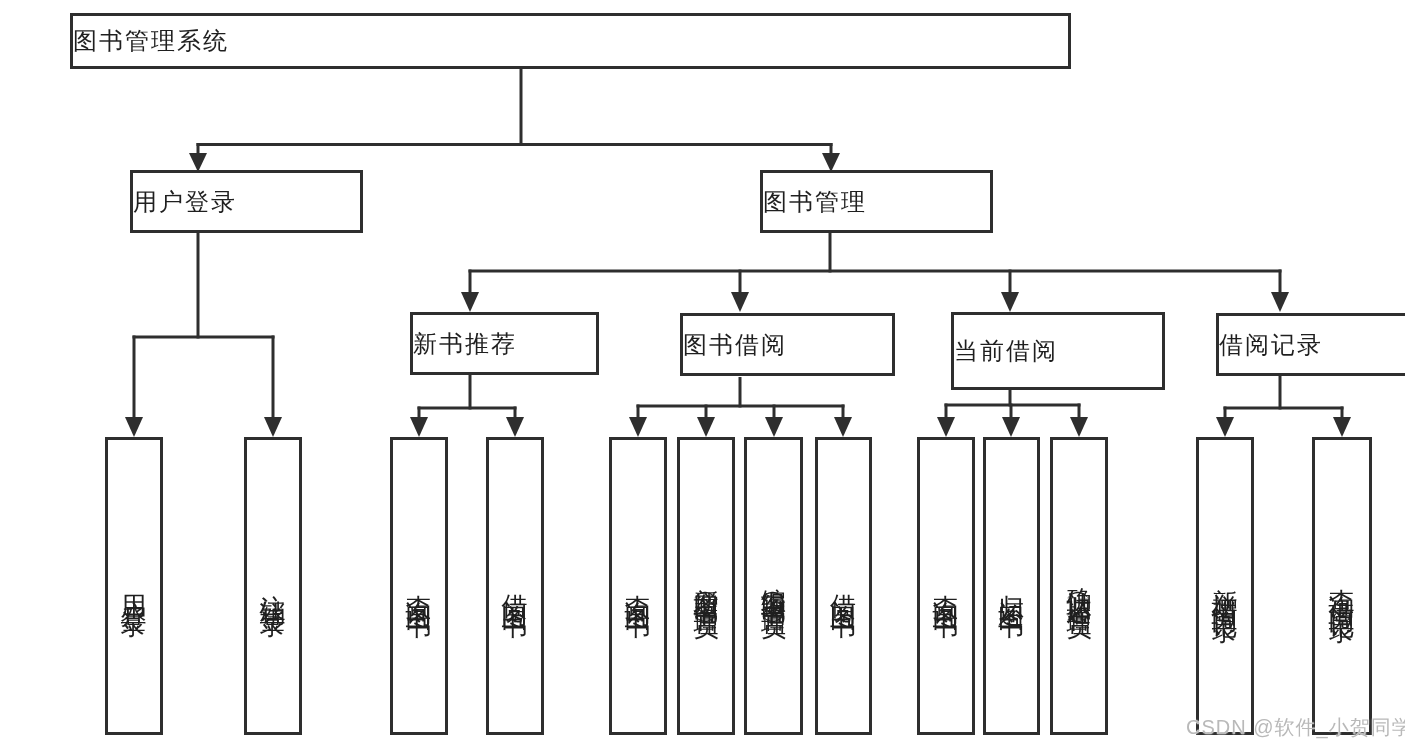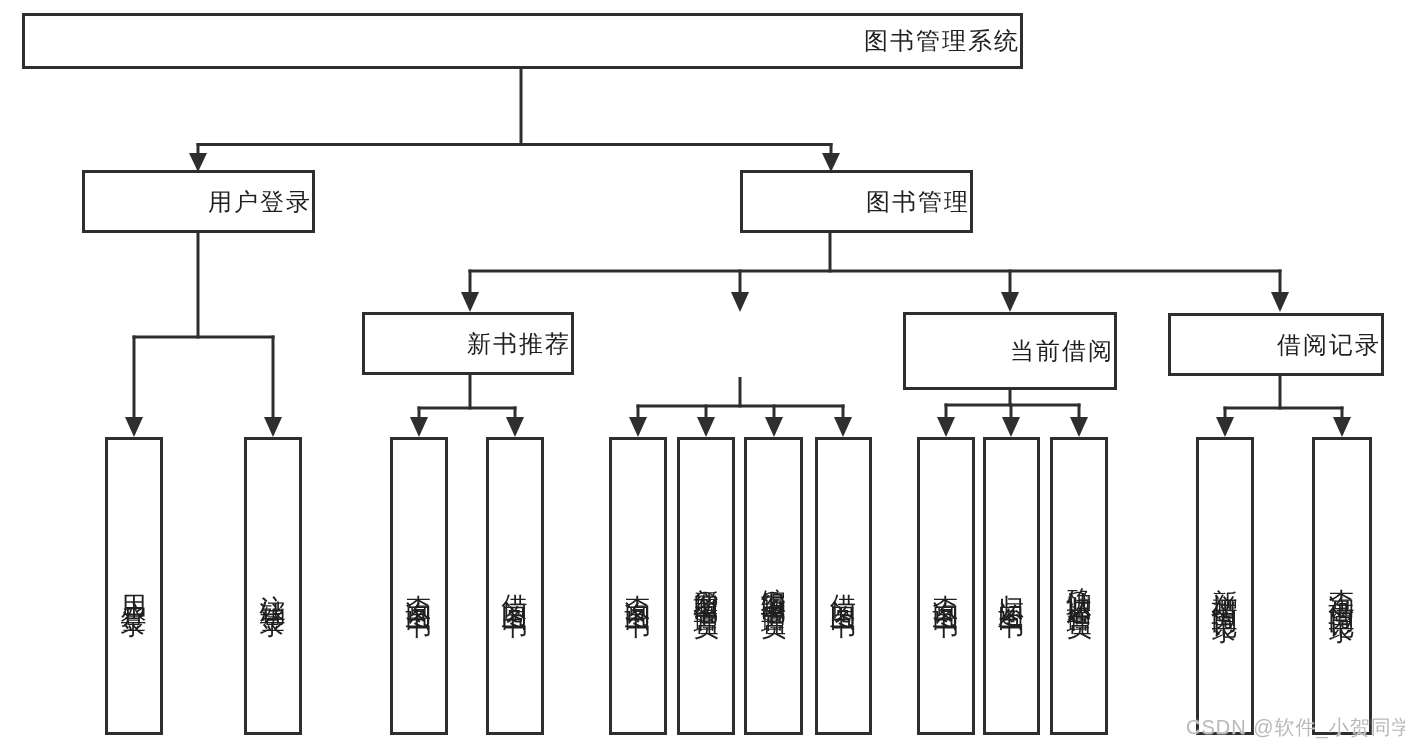--- a/index.html
+++ b/index.html
@@ -15,26 +15,27 @@
     width:1405px;height:747px;
     background:var(--bg);
     overflow:hidden;
   }
   #wires{position:absolute;left:0;top:0;z-index:0;}
   .node{
     position:absolute;
     box-sizing:border-box;
     border:3px solid var(--line);
     background:#fff;
-    display:flex;align-items:center;justify-content:flex-end;
+    display:flex;align-items:center;justify-content:flex-start;
     color:var(--text);
     font-size:24px;
     letter-spacing:2px;
     z-index:1;
     white-space:nowrap;
+    margin-left:48px;
   }
   .leaf{
     position:absolute;
     box-sizing:border-box;
     border:3px solid var(--line);
     background:#fff;
     display:flex;align-items:center;justify-content:center;
     color:var(--text);
     z-index:1;
   }
@@ -141,26 +142,29 @@
     </g>
   </svg>
 
   <div class="node" style="left:22px;top:13px;width:1001px;height:56px">
     <span>图书管理系统</span>
   </div>
 
   <div class="node" style="left:82px;top:170px;width:233px;height:63px">
     <span>用户登录</span>
   </div>
-  <div class="node" style="left:740px;top:170px;width:233px;height:63px">
+  <div class="node" style="left:712px;top:170px;width:233px;height:63px">
     <span>图书管理</span>
   </div>
 
-  <div class="node" style="left:362px;top:312px;width:212px;height:63px">
+  <div class="node" style="left:362px;top:312px;width:189px;height:63px">
     <span>新书推荐</span>
+  </div>
+  <div class="node" style="left:632px;top:313px;width:215px;height:63px">
+    <span>图书借阅</span>
   </div>
   <div class="node" style="left:903px;top:312px;width:214px;height:78px">
     <span>当前借阅</span>
   </div>
   <div class="node" style="left:1168px;top:313px;width:216px;height:63px">
     <span>借阅记录</span>
   </div>
 
   <div class="leaf" style="left:105px;top:437px;width:58px;height:298px">
     <span class="vtext">用户登录</span>

